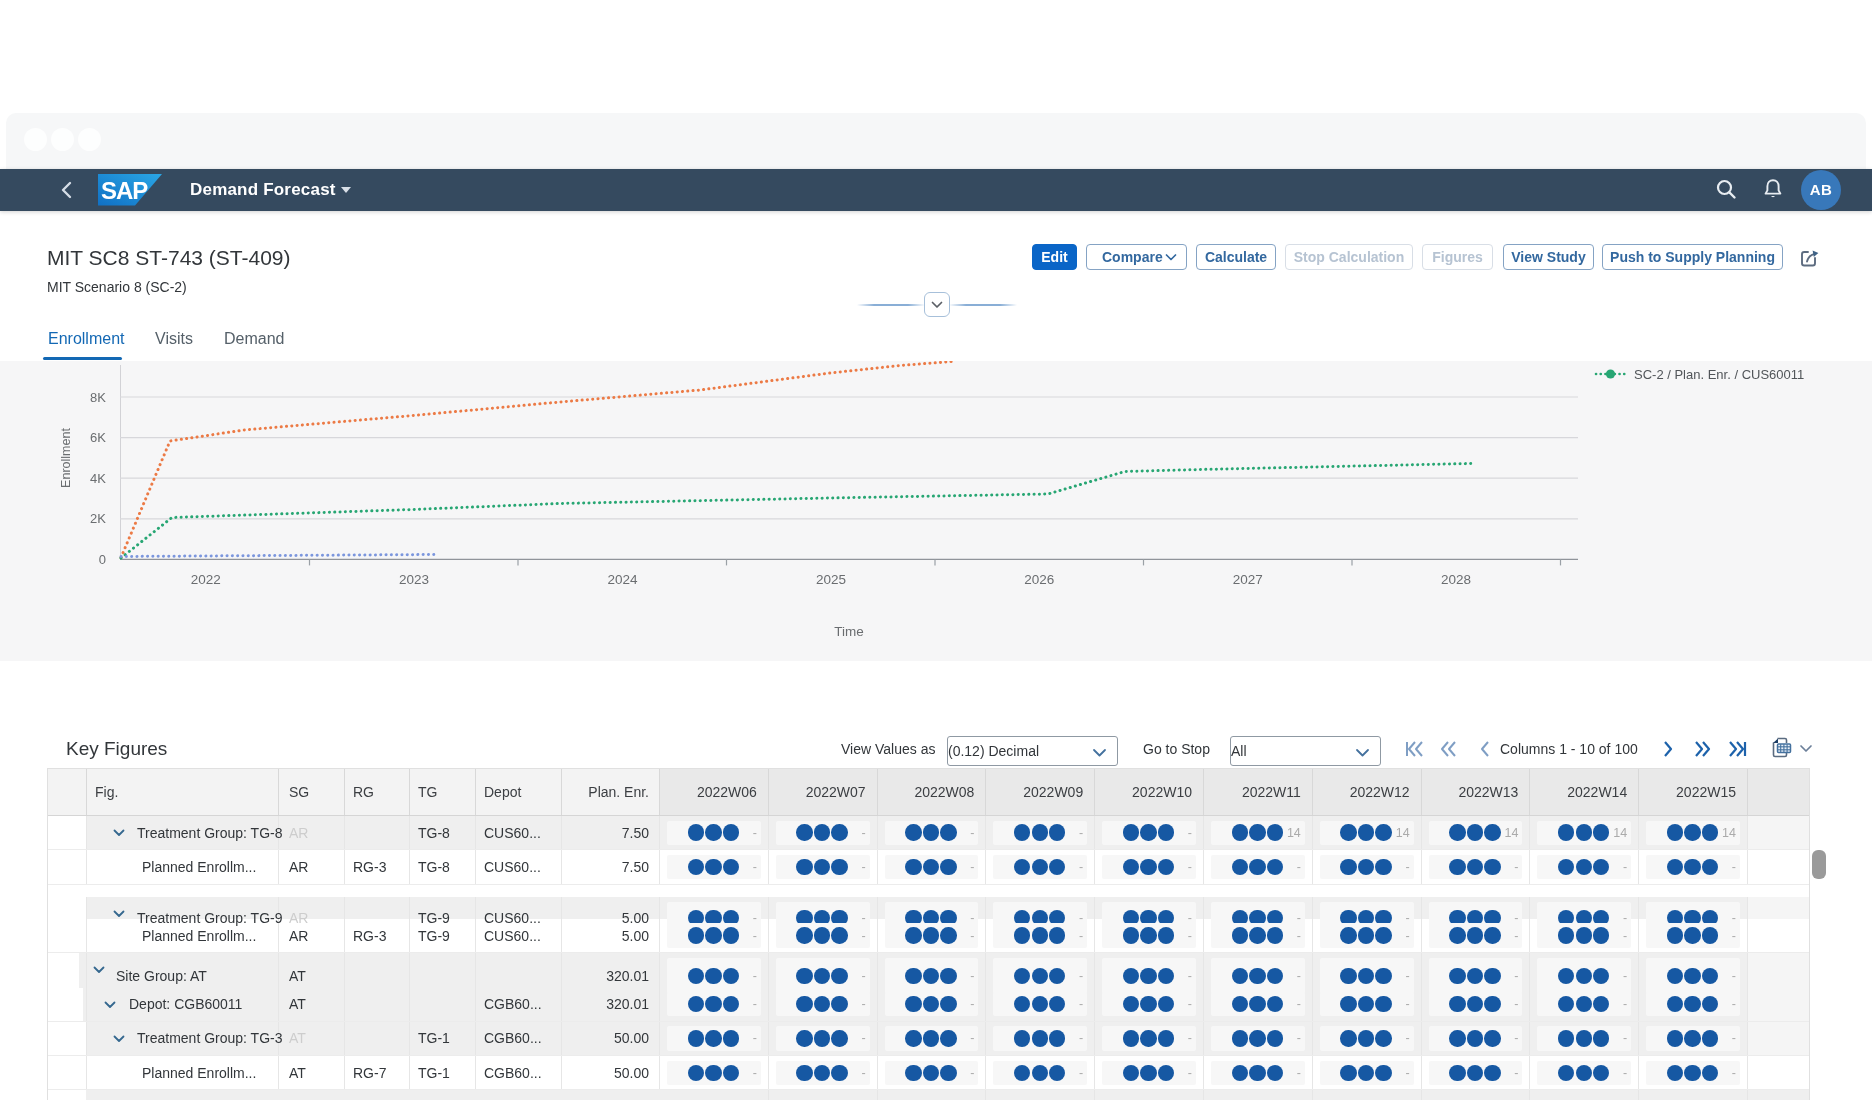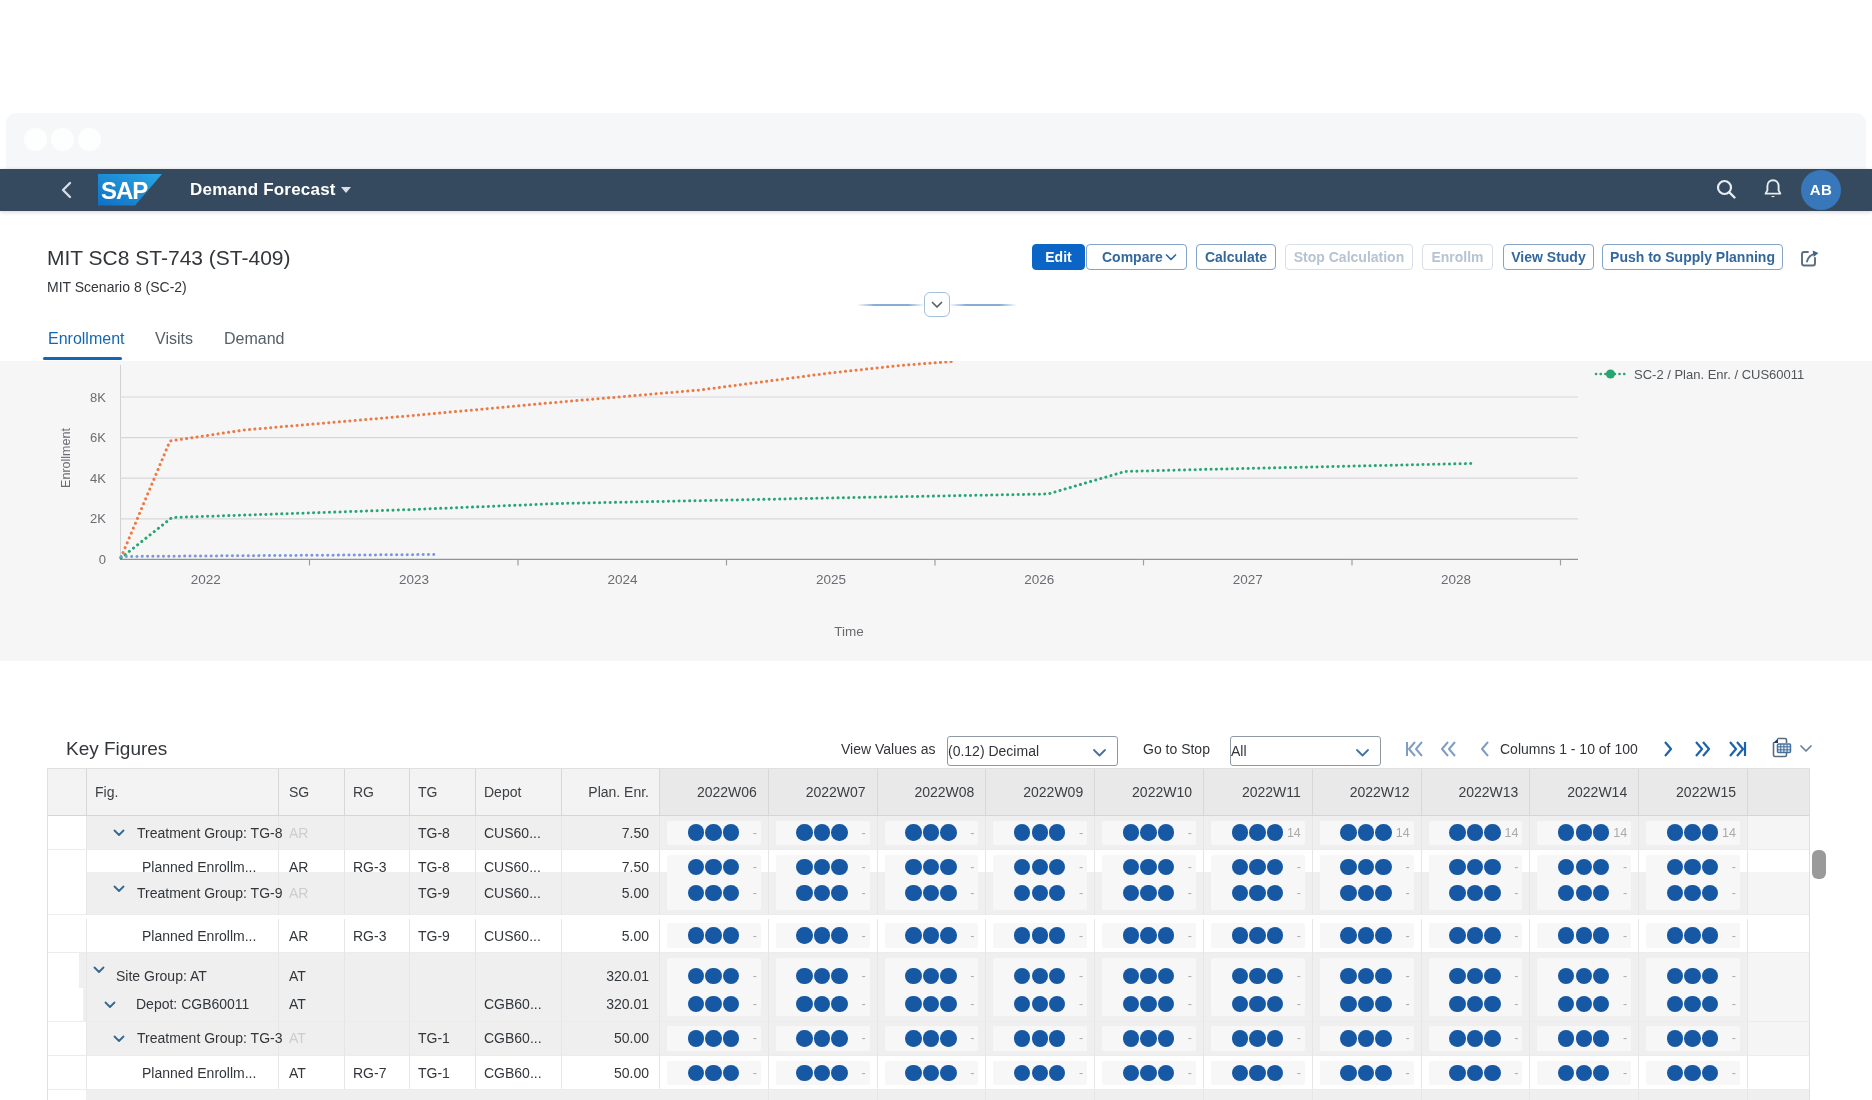--- a/index.html
+++ b/index.html
@@ -106,29 +106,29 @@
   <svg class="abs" style="left:1761px;top:8px" width="24" height="24" viewBox="0 0 24 24">
     <path d="M12 3.2 C8.6 3.2 6.4 5.8 6.4 9.2 L6.4 13.4 L4.6 16.6 L19.4 16.6 L17.6 13.4 L17.6 9.2 C17.6 5.8 15.4 3.2 12 3.2 Z" fill="none" stroke="#e8edf2" stroke-width="1.9" stroke-linejoin="round"></path>
     <path d="M10 19 a2.3 2.3 0 0 0 4 0 Z" fill="#e8edf2"></path>
   </svg>
   <div class="avatar">AB</div>
 </div>
 
 <div class="h1">MIT SC8 ST-743 (ST-409)</div>
 <div class="h2">MIT Scenario 8 (SC-2)</div>
 
-<div class="btn primary" style="left:1032px;width:53px">Edit</div>
+<div class="btn primary" style="left:1032px;width:45px">Edit</div>
 <div class="btn" style="left:1086px;width:101px;text-align:left;padding-left:15px">Compare
   <svg style="position:absolute;right:9px;top:8px" width="12" height="9" viewBox="0 0 12 9">
       <polyline points="1.5,2 6,6.5 10.5,2" fill="none" stroke="#33689f" stroke-width="1.7" stroke-linecap="round" stroke-linejoin="round"></polyline>
     </svg>
 </div>
 <div class="btn" style="left:1196px;width:80px">Calculate</div>
 <div class="btn disabled" style="left:1285px;width:128px">Stop Calculation</div>
-<div class="btn disabled" style="left:1422px;width:71px">Enrollm</div>
+<div class="btn disabled" style="left:1422px;width:71px">Figures</div>
 <div class="btn" style="left:1503px;width:91px">View Study</div>
 <div class="btn" style="left:1602px;width:181px">Push to Supply Planning</div>
 <svg class="abs" style="left:1798px;top:246px" width="24" height="24" viewBox="0 0 24 24">
   <path d="M17 12 V17.2 Q17 19.5 14.8 19.5 H6.2 Q4 19.5 4 17.2 V8.3 Q4 6 6.2 6 H10" fill="none" stroke="#5d6c80" stroke-width="1.9" stroke-linecap="round"></path>
   <path d="M9 15.5 Q10.5 9.5 16.5 7.8" fill="none" stroke="#5d6c80" stroke-width="1.9" stroke-linecap="round"></path>
   <polygon points="14.6,4.6 20.4,6.9 15.8,10.9" fill="#3e6286"></polygon>
 </svg>
 
 <div class="cline" style="left:857px;width:68px"></div>
 <div class="cline" style="left:949px;width:68px"></div>
@@ -460,21 +460,21 @@
       <i class="vsep" style="left:1590.2px"></i>
       <div class="wcell" style="left:1590.2px;width:108.8px">
         <div class="ibox"></div>
         <i class="dot" style="left:28.7px"></i>
         <i class="dot" style="left:46.2px"></i>
         <i class="dot" style="left:63.7px"></i>
         <span class="trail" style="right:11px">-</span>
       </div>
       <i class="vsep" style="left:1699.0px"></i>
     </div>
-    <div class="trow gray" style="top:103px;height:43px">
+    <div class="trow gray" style="top:128px;height:43px">
       <div class="rowbg" style="left:38px;right:64px"></div>
       <div class="rowbg" style="left:1699px;right:0;background:#f5f5f5"></div>
       <svg class="rchev" style="left:65px;top:13.149999999999999px" width="12" height="8" viewBox="0 0 12 8">
         <polyline points="1.5,1.5 6,6 10.5,1.5" fill="none" stroke="#35688f" stroke-width="1.8" stroke-linecap="round" stroke-linejoin="round"></polyline>
       </svg>
       <span class="ct" style="left:89px">Treatment Group: TG-9</span>
       <span class="ct ghost" style="left:241px">AR</span>
       <span class="ct" style="left:370px">TG-9</span>
       <span class="ct" style="left:436px">CUS60...</span>
       <span class="ct num" style="right:1162px">5.00</span>
@@ -757,21 +757,21 @@
         <span class="trail" style="right:11px">-</span>
       </div>
       <i class="vsep" style="left:1699.0px"></i>
     </div>
     <div class="trow gray" style="top:218.5px;height:34.3px">
       <div class="rowbg" style="left:35px;right:64px"></div>
       <div class="rowbg" style="left:1699px;right:0;background:#f5f5f5"></div>
       <svg class="rchev" style="left:56px;top:13.149999999999999px" width="12" height="8" viewBox="0 0 12 8">
         <polyline points="1.5,1.5 6,6 10.5,1.5" fill="none" stroke="#35688f" stroke-width="1.8" stroke-linecap="round" stroke-linejoin="round"></polyline>
       </svg>
-      <span class="ct" style="left:88px">Depot: CGB60011</span>
+      <span class="ct" style="left:81px">Depot: CGB60011</span>
       <span class="ct" style="left:241px">AT</span>
       <span class="ct" style="left:436px">CGB60...</span>
       <span class="ct num" style="right:1162px">320.01</span>
       <i class="vsep" style="left:38px"></i>
       <i class="vsep" style="left:230px"></i>
       <i class="vsep" style="left:296px"></i>
       <i class="vsep" style="left:361px"></i>
       <i class="vsep" style="left:427px"></i>
       <i class="vsep" style="left:513px"></i>
       <i class="vsep" style="left:611px"></i>

